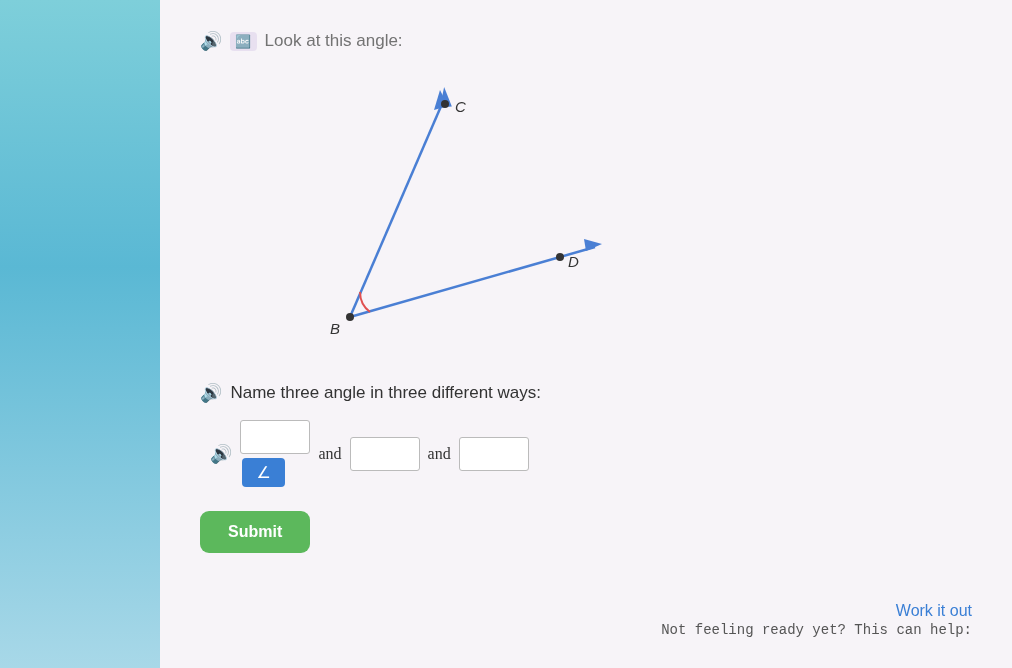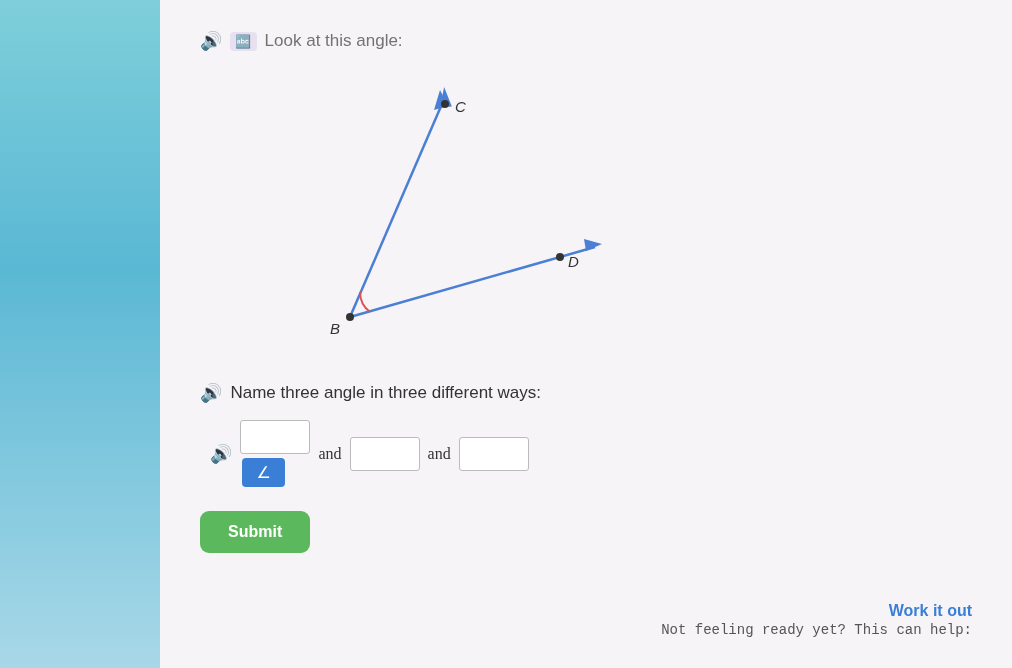--- a/index.html
+++ b/index.html
@@ -118,21 +118,21 @@
     }
     .work-it-out {
       position: absolute;
       bottom: 30px;
       right: 40px;
       text-align: right;
     }
     .work-it-out-title {
       color: #3a7fd5;
       font-size: 16px;
-      font-weight: bold;
+      font-weight: normal;
       margin-bottom: 2px;
     }
     .work-it-out-sub {
       color: #555;
       font-size: 14px;
       font-family: Liberation Mono, monospace;
     }
     .point-label {
       font-size: 15px;
       font-style: italic;

